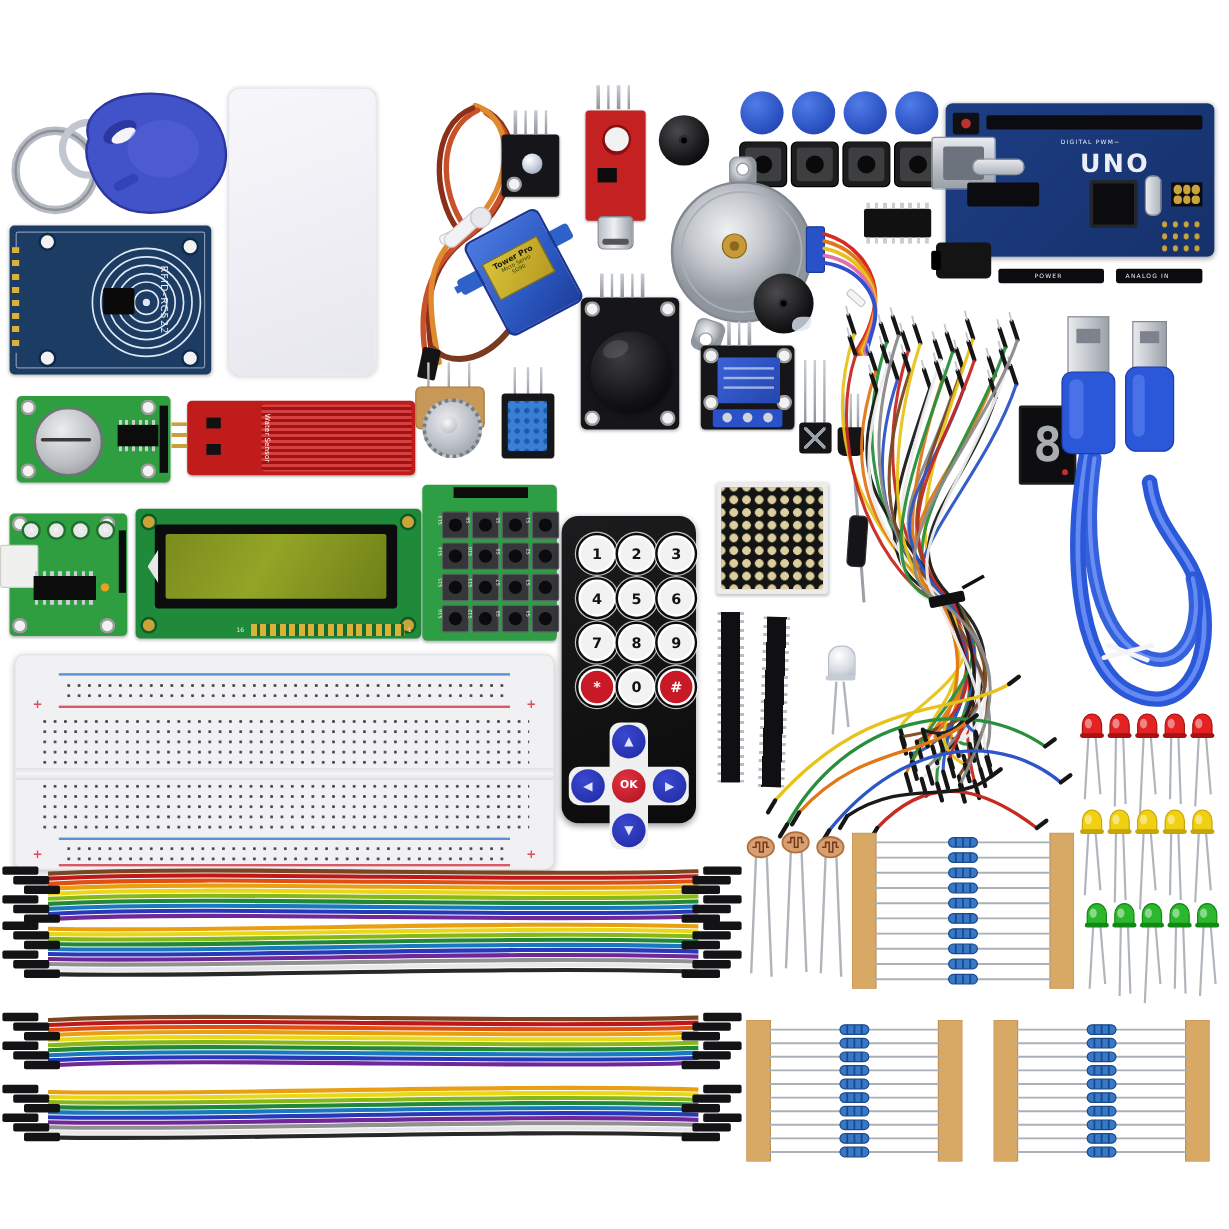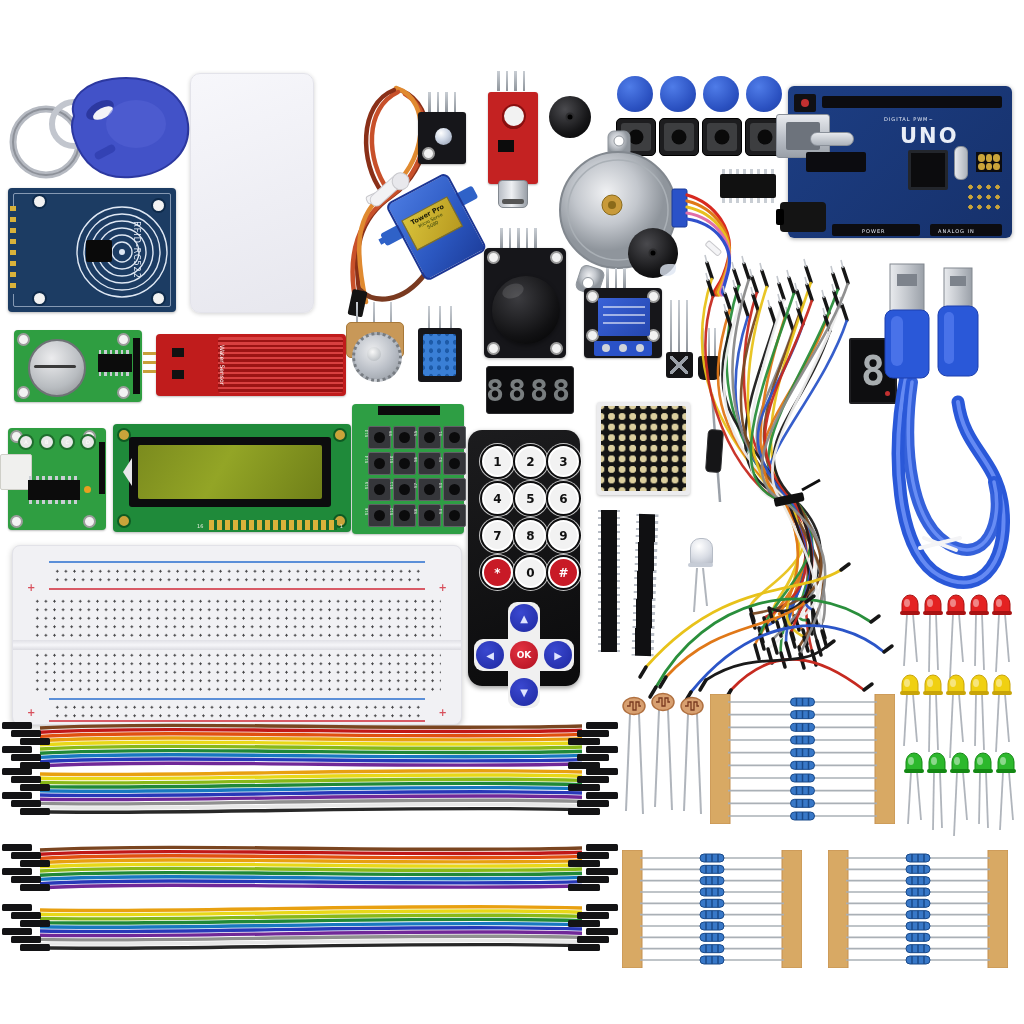--- a/index.html
+++ b/index.html
@@ -18,21 +18,21 @@
         box-shadow:0 1px 3px rgba(0,0,0,.3);}
   .rfid .inner{position:absolute;inset:5px;border:1px solid rgba(220,230,245,.55);border-radius:2px;}
   .rfid .hole{position:absolute;width:11px;height:11px;border-radius:50%;background:#f2f2f2;border:2px solid #0e2a4a;}
   .rfid .ic{position:absolute;left:78px;top:52px;width:26px;height:22px;background:#0a0a0a;border-radius:2px;}
   .rfid-label{position:absolute;right:10px;top:50%;color:#e8eef8;font-size:8px;letter-spacing:1px;
         transform:translateY(-50%) rotate(90deg);transform-origin:center;white-space:nowrap;}
   .rfid .pins{position:absolute;left:2px;top:18px;width:6px;height:88px;
         background:repeating-linear-gradient(#d9b23a 0 5px,#1c3c63 5px 11px);}
 
   
-  .uno{left:788px;top:86px;width:224px;height:152px;background:linear-gradient(135deg,#1d3e84,#16316b);
+  .uno{left:788px;top:86px;width:224px;height:128px;background:linear-gradient(135deg,#1d3e84,#16316b);
        border-radius:6px;box-shadow:0 1px 4px rgba(0,0,0,.35);}
   .uno .hdr{position:absolute;background:#0c0c10;border-radius:2px;}
   .uno .usb{position:absolute;left:-12px;top:28px;width:52px;height:42px;
        background:linear-gradient(180deg,#e8eaee,#b9bec6 55%,#9aa0a8);border:1px solid #8a9099;border-radius:3px;}
   .uno .usb:before{content:"";position:absolute;inset:7px 9px;background:#6d737c;border-radius:2px;}
   .uno .jack{position:absolute;left:-8px;top:116px;width:46px;height:30px;background:#141414;border-radius:4px;}
   .uno .jack:before{content:"";position:absolute;left:-4px;top:7px;width:8px;height:16px;background:#000;border-radius:2px;}
   .uno .reset{position:absolute;left:6px;top:8px;width:22px;height:18px;background:#101014;border-radius:2px;}
   .uno .reset:before{content:"";position:absolute;left:7px;top:5px;width:8px;height:8px;border-radius:50%;background:#c23030;}
   .uno .xtal{position:absolute;left:22px;top:46px;width:42px;height:12px;border-radius:7px;
@@ -472,23 +472,20 @@
         <i></i>
         <i></i>
       </div>
     <div class="hole-w" style="left:3px;top:3px"></div>
       <div class="hole-w" style="right:3px;top:3px"></div>
     <div class="hole-w" style="left:3px;bottom:3px"></div>
       <div class="hole-w" style="right:3px;bottom:3px"></div>
     <div class="stick"></div>
   </div>
 
-  <div class="abs seg4">
-    <span>8888</span>
-  </div>
 
   <div class="abs relay">
     <div class="pins-up" style="left:22px;top:-20px">
         <i></i>
         <i></i>
         <i></i>
       </div>
     <div class="hole-w" style="left:2px;top:2px"></div>
       <div class="hole-w" style="right:2px;top:2px"></div>
     <div class="hole-w" style="left:2px;bottom:16px"></div>

